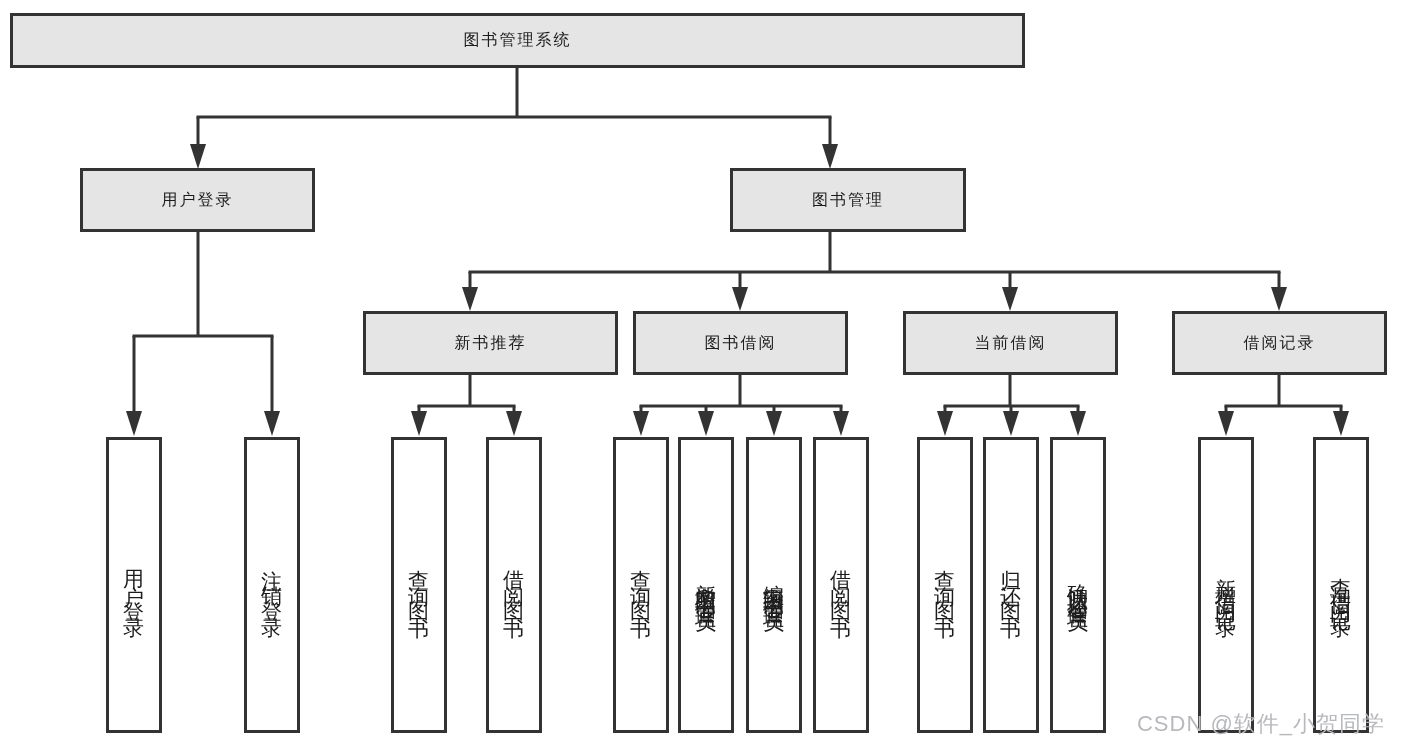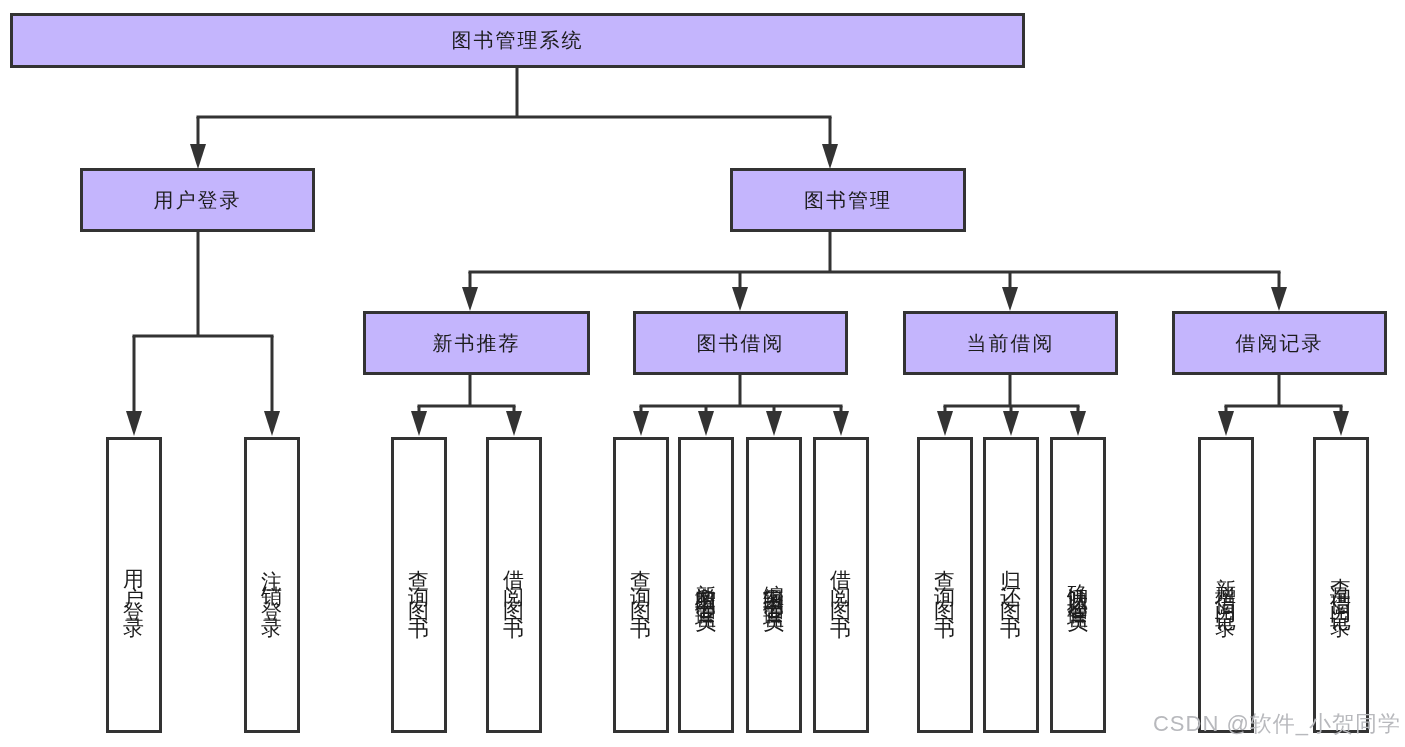--- a/index.html
+++ b/index.html
@@ -13,26 +13,26 @@
   }
   #wires {
     position: absolute;
     left: 0; top: 0;
     width: 1405px; height: 747px;
     z-index: 1;
   }
   .hbox {
     position: absolute;
     box-sizing: border-box;
-    background: #c4b5fd;
+    background: #e5e5e5;
     border: 3px solid #333333;
     display: flex;
     align-items: center;
     justify-content: center;
-    font-size: 20px;
+    font-size: 16px;
     color: #1c1c1c;
     letter-spacing: 2px;
     z-index: 2;
   }
   .vbox {
     position: absolute;
     box-sizing: border-box;
     background: #ffffff;
     border: 3px solid #333333;
     display: flex;
@@ -52,21 +52,21 @@
     white-space: nowrap;
   }
   .ls-wide  { letter-spacing: 16px; }
   .ls-mid   { letter-spacing: 8px; }
   .ls-tight { letter-spacing: 4px; }
 
   
   #root-box   { left: 10px;  top: 13px;  width: 1015px; height: 55px; }
   #l2-user    { left: 80px;  top: 168px; width: 235px;  height: 64px; }
   #l2-book    { left: 712px; top: 168px; width: 236px;  height: 64px; margin-left: 18px; }
-  #l3-newrec  { left: 363px; top: 311px; width: 227px;  height: 64px; }
+  #l3-newrec  { left: 363px; top: 311px; width: 255px;  height: 64px; }
   #l3-borrow  { left: 633px; top: 311px; width: 215px;  height: 64px; }
   #l3-current { left: 903px; top: 311px; width: 215px;  height: 64px; }
   #l3-records { left: 1172px;top: 311px; width: 215px;  height: 64px; }
 
   
   #leaf-ul    { left: 106px; }
   #leaf-lo    { left: 244px; }
   #leaf-nbq   { left: 391px; }
   #leaf-nbb   { left: 486px; }
   #leaf-bbq   { left: 613px; }
@@ -74,21 +74,21 @@
   #leaf-bbe   { left: 746px; }
   #leaf-bbb   { left: 813px; }
   #leaf-cbq   { left: 917px; }
   #leaf-cbr   { left: 983px; }
   #leaf-cbc   { left: 1050px; }
   #leaf-bra   { left: 1198px; }
   #leaf-brq   { left: 1313px; }
 
   #watermark {
     position: absolute;
-    right: 4px;
+    right: 20px;
     bottom: 8px;
     font-size: 22px;
     color: #b8b9bd;
     letter-spacing: 1px;
     z-index: 3;
   }
   line, path { stroke: #333333; stroke-width: 3; fill: none; }
   polygon { fill: #333333; stroke: none; }
 </style>
 </head>

